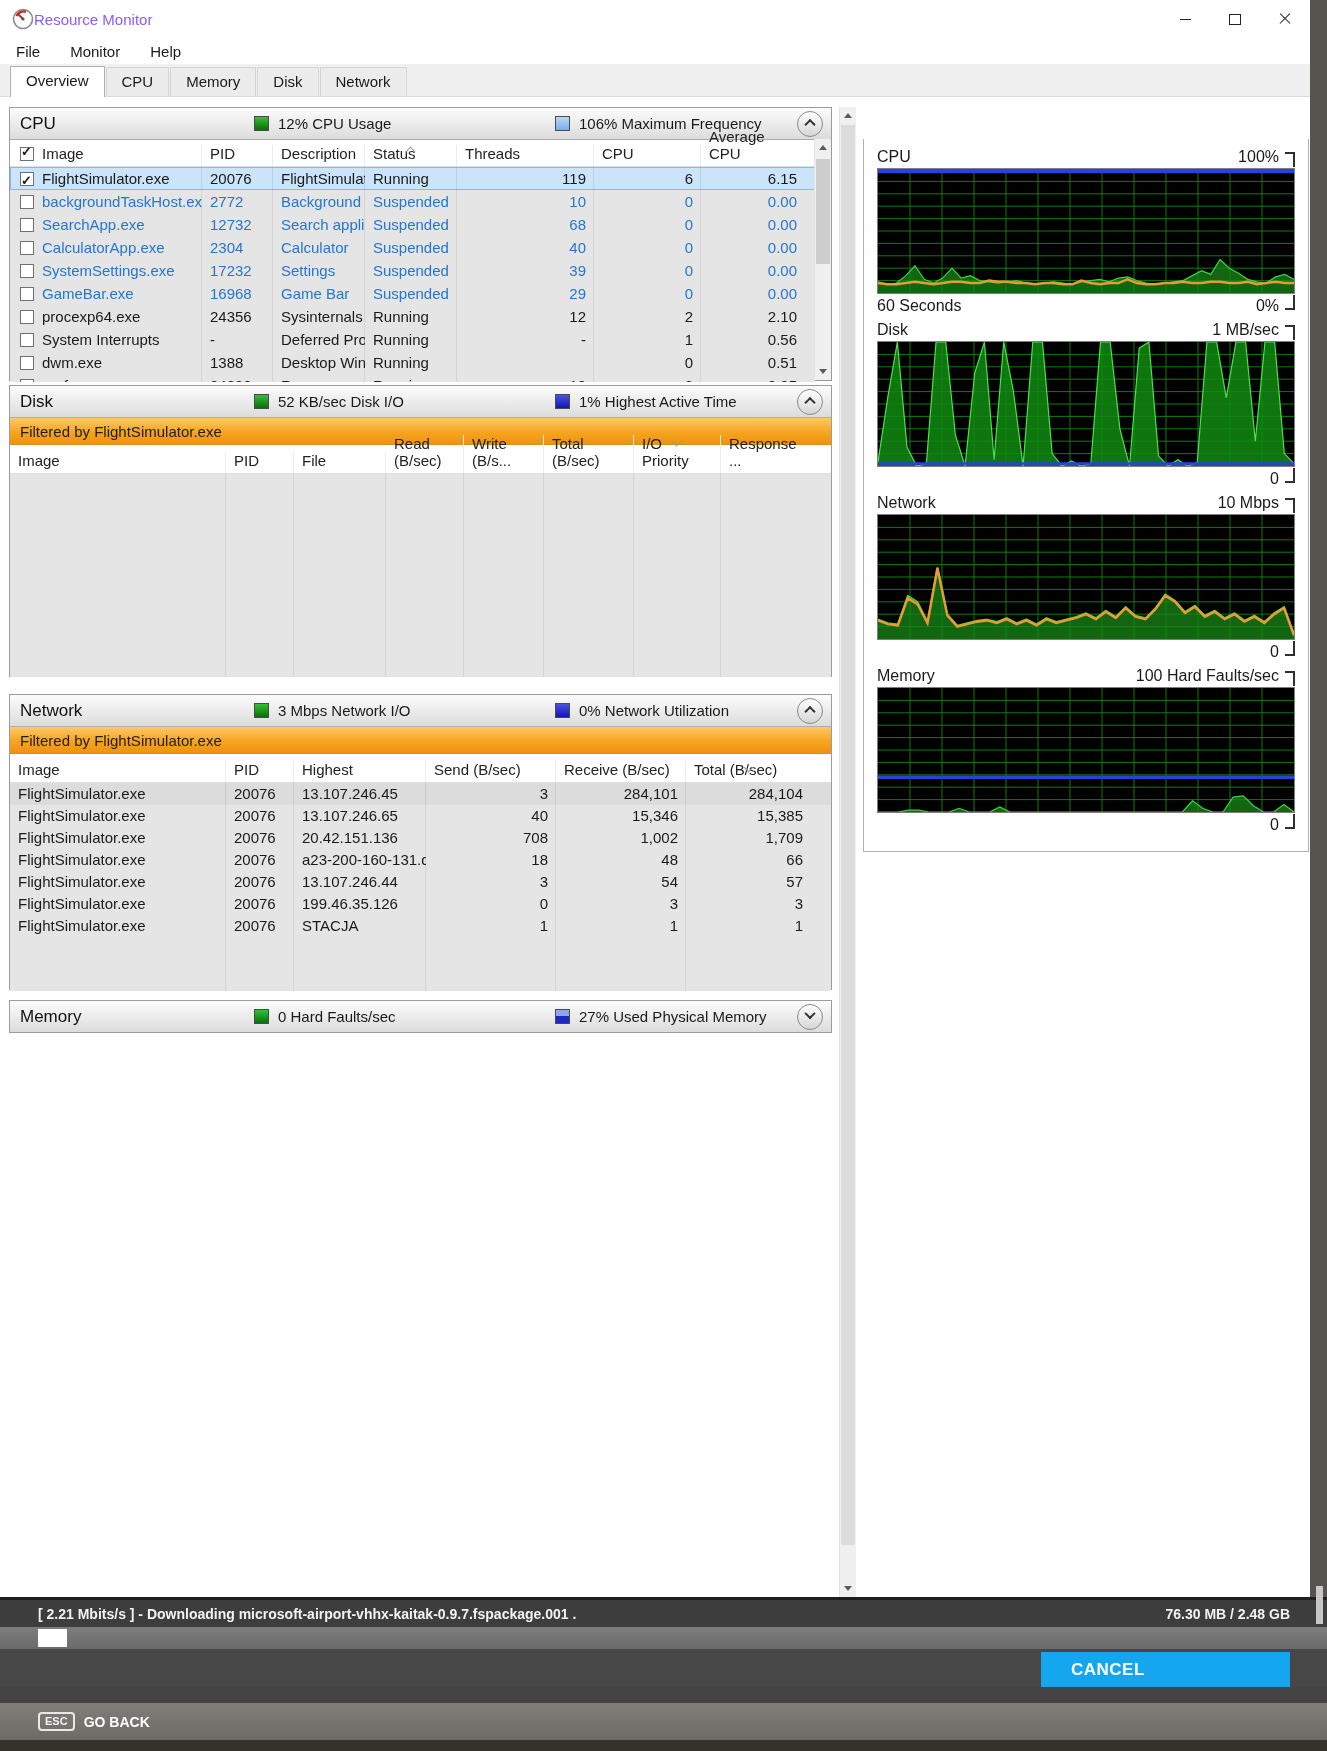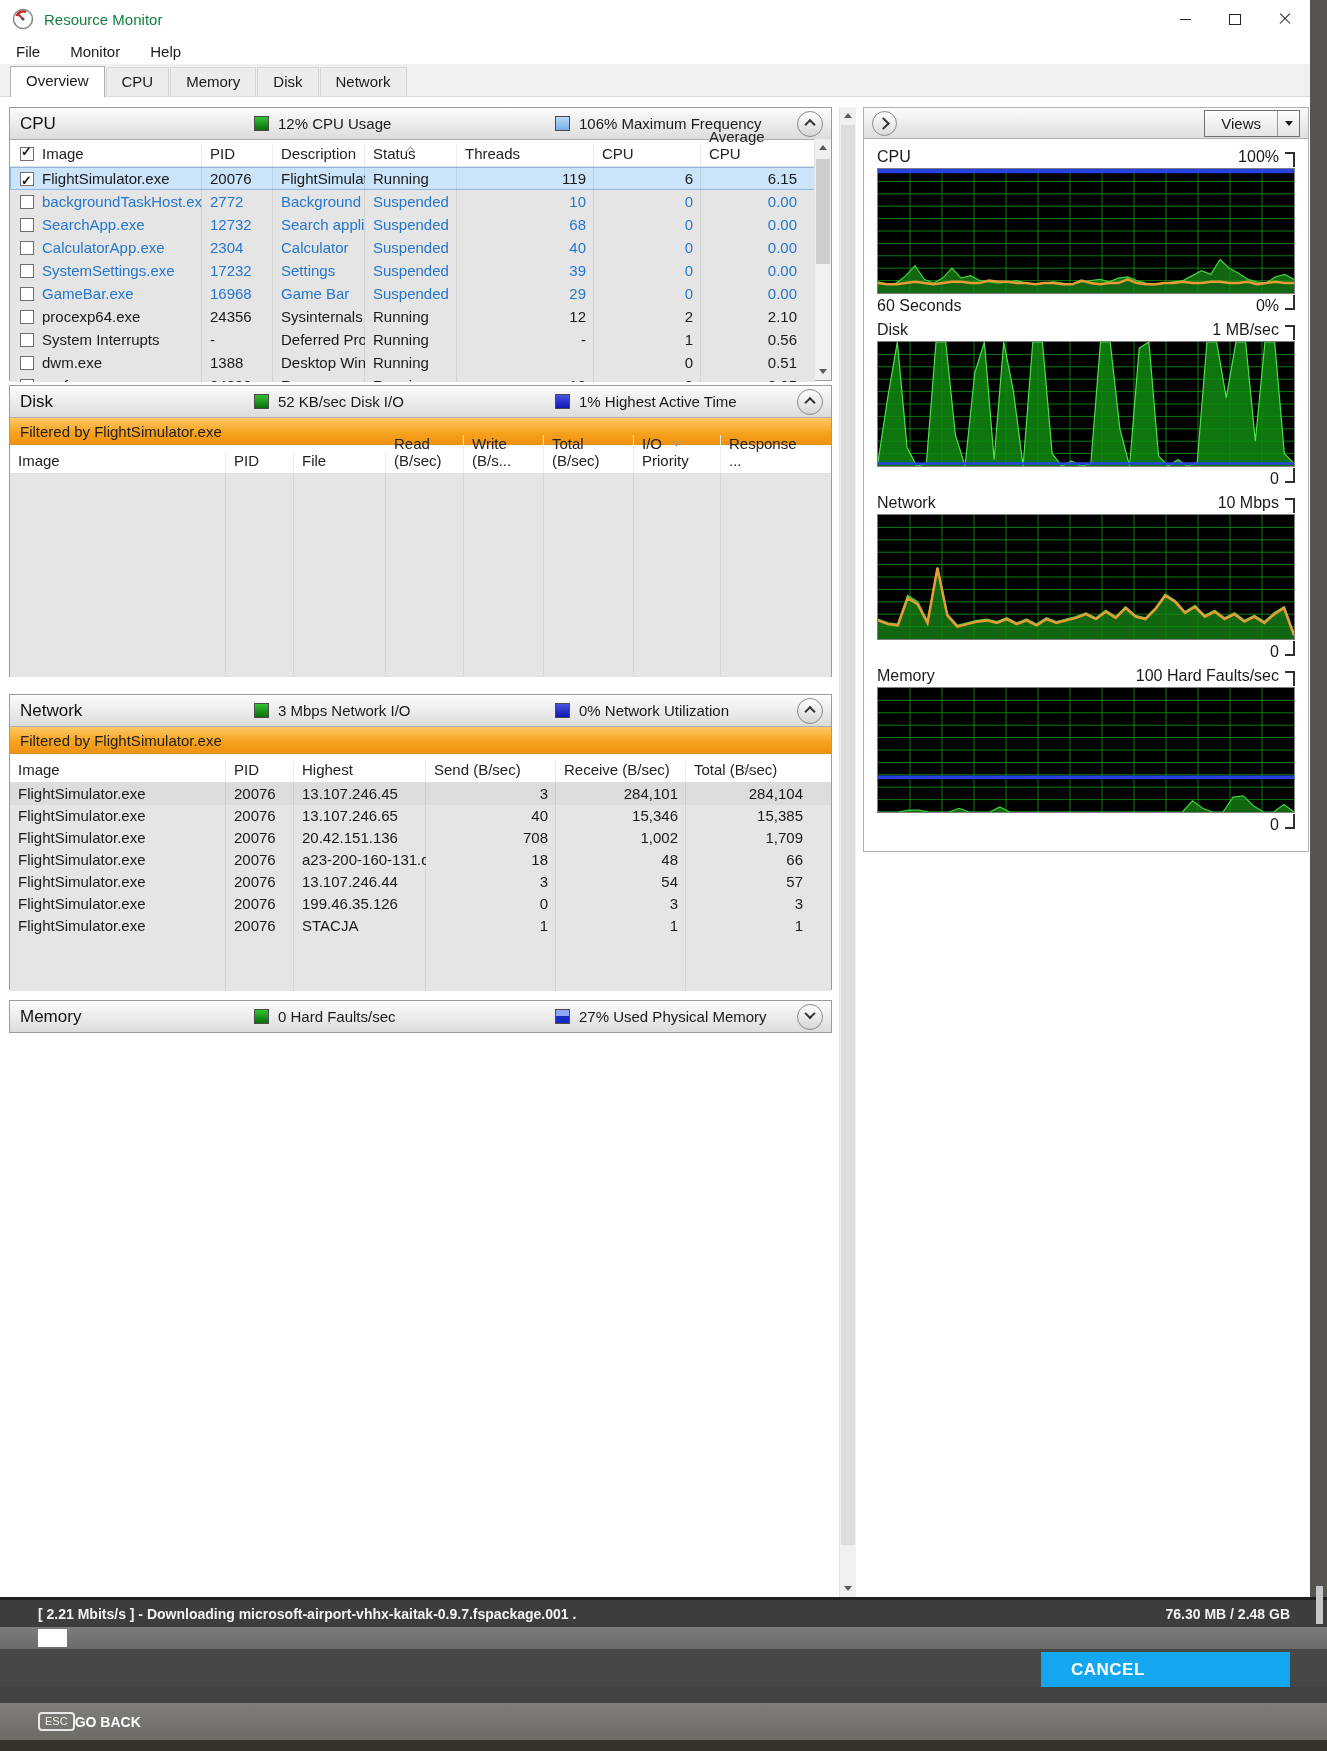--- a/index.html
+++ b/index.html
@@ -3,21 +3,21 @@
 <meta charset="utf-8">
 <style>
   html,body{margin:0;padding:0;}
   body{font-family:"Liberation Sans",sans-serif;-webkit-font-smoothing:antialiased;}
   .screen{position:relative;width:1327px;height:1751px;background:#56534e;overflow:hidden;}
 
   
   .window{position:absolute;left:0;top:0;width:1310px;height:1597px;background:#fff;}
   .titlebar{height:38px;display:flex;align-items:center;padding-left:12px;background:#fff;}
   .app-icon{width:22px;height:22px;flex:none;}
-  .title{margin-left:10px;font-size:15px;color:#15803d;flex:1;}
+  .title{margin-left:0;font-size:15px;color:#8b5cf6;flex:1;}
   .winbtns{display:flex;height:38px;}
   .winbtn{width:50px;height:38px;display:flex;align-items:center;justify-content:center;}
   .glyph-min{width:11px;height:1px;background:#222;}
   .glyph-max{width:10px;height:9px;border:1px solid #222;}
   .glyph-close{position:relative;width:12px;height:12px;}
   .glyph-close::before,.glyph-close::after{content:"";position:absolute;left:-1px;top:5px;width:14px;height:1.4px;background:#222;}
   .glyph-close::before{transform:rotate(45deg);}
   .glyph-close::after{transform:rotate(-45deg);}
 
   .menubar{height:26px;display:flex;align-items:center;padding-left:16px;font-size:15px;color:#1a1a1a;background:#fff;}
@@ -97,21 +97,21 @@
   .game-thumb{position:absolute;left:1316px;top:1586px;width:7px;height:38px;background:#c7c7c7;z-index:6;}
   .overlay{position:absolute;left:0;top:1597px;width:1327px;height:154px;background:#4a4a4a;z-index:5;}
   .ov-border{height:3px;background:#1f1f1f;}
   .ov-row1{height:27px;background:#3d3d3d;display:flex;align-items:center;justify-content:space-between;padding:0 37px 0 38px;font-size:14px;font-weight:bold;color:#f2f2f2;}
   .ov-track{height:22px;background:linear-gradient(#7d7d7d,#6a6a6a);position:relative;}
   .ov-fill{position:absolute;left:38px;top:2px;width:29px;height:18px;background:#fff;}
   .ov-mid{height:38px;background:#474747;position:relative;}
   .cancel-btn{position:absolute;right:37px;top:3px;width:249px;height:35px;background:#14a7f0;color:#fff;font-size:17px;font-weight:bold;display:flex;align-items:center;padding-left:30px;box-sizing:border-box;letter-spacing:0.5px;}
   .ov-gap{height:16px;background:#434343;}
   .ov-backbar{height:37px;background:linear-gradient(#817d78,#6e6a65);display:flex;align-items:center;padding-left:38px;color:#fff;font-size:14px;font-weight:bold;}
-  .esc-badge{display:inline-block;border:2px solid #e8e8e8;border-radius:4px;padding:0 5px;font-size:11px;font-weight:normal;height:15px;line-height:15px;color:#f0f0f0;}
+  .esc-badge{display:inline-block;border:2px solid #e8e8e8;border-radius:4px;padding:0 5px;font-size:11px;font-weight:bold;height:15px;line-height:15px;margin-right:9px;color:#f0f0f0;}
   .ov-bottom{height:11px;background:#35322c;}
 </style>
 </head>
 <body>
 
 <div class="screen">
   <div class="window">
 
     <div class="titlebar">
       <svg class="app-icon" viewBox="0 0 22 22">
@@ -432,31 +432,20 @@
       <div class="sb-btn" style="top:0;">
           <span class="tri-up"></span>
         </div>
       <div class="sb-thumb" style="top:18px;height:1420px;background:#dcdcdc;"></div>
       <div class="sb-btn" style="bottom:0;">
           <span class="tri-down"></span>
         </div>
     </div>
 
     <div class="right-panel">
-      <div class="rp-topbar">
-        <div class="expand-btn">
-            <span class="chev-right"></span>
-          </div>
-        <div class="views-btn">
-          <span class="views-label">Views</span>
-          <span class="views-arrow">
-              <span class="tri-dn-sm"></span>
-            </span>
-        </div>
-      </div>
       <div class="graph-panel">
 
         <div class="g-block">
           <div class="g-label-row">
             <span>CPU</span>
             <span class="g-right">
                 <span>100%</span>
                 <span class="brk-t"></span>
               </span>
           </div>

